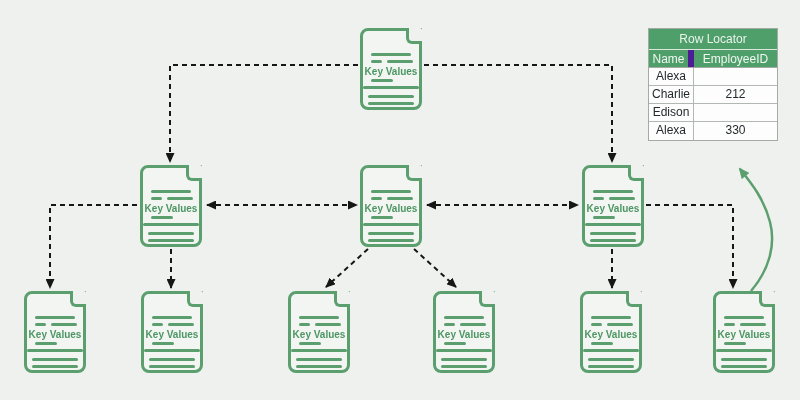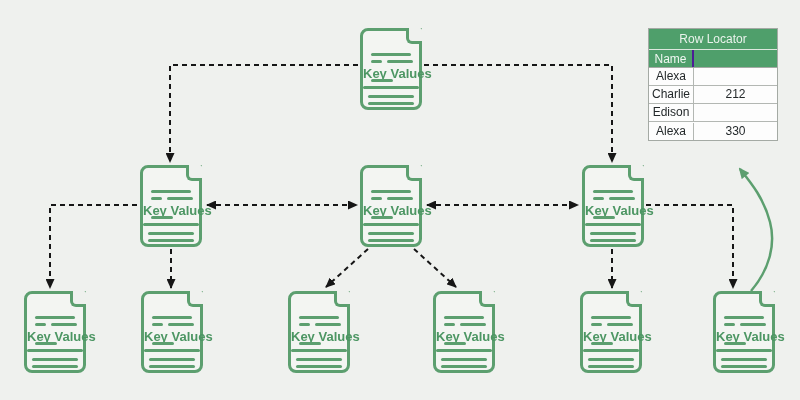--- a/index.html
+++ b/index.html
@@ -50,21 +50,21 @@
   .sa { left: 8px;  top: 29px; width: 11px; }
   .sb { left: 24px; top: 29px; width: 26px; }
   .b2 { left: 8px;  top: 48px; width: 22px; }
   .divider { left: 0; right: 0; top: 55px; width: auto; }
   .b3 { left: 5px; top: 64px; width: 46px; }
   .b4 { left: 5px; top: 71px; width: 46px; }
   .kv {
     position: absolute;
     left: 0; top: 35px; width: 100%;
     text-align: center;
-    font-size: 13px;
+    font-size: 10px;
     font-weight: bold;
     color: var(--green-text);
     white-space: nowrap;
   }
 
   
   .locator {
     position: absolute;
     left: 648px; top: 28px;
     width: 130px;
@@ -74,25 +74,25 @@
   }
   .t-title {
     height: 21px; line-height: 21px;
     background: var(--header-green);
     color: #EAF3EC;
     text-align: center;
     border-bottom: 1px solid #DDE7DE;
   }
   .t-head { display: flex; height: 18px; background: var(--header-green); border-bottom: 1px solid #A4AAA4; }
   .t-th { line-height: 18px; color: #F0F7F1; text-align: center; }
-  .t-row { display: flex; height: 18px; border-bottom: 1px solid #B3B7B3; background: #FDFDFD; align-items: center; }
+  .t-row { display: flex; height: 18px; border-bottom: 1px solid #B3B7B3; background: #FDFDFD; }
   .t-row:last-child { border-bottom: none; }
   .t-td { line-height: 17px; color: #24292B; text-align: center; }
   .col-name { width: 45px; border-right: 1px solid #B3B7B3; }
-  .t-head .col-name { border-right: 2px solid #4c1d95; }
+  .t-head .col-name { border-right: 6px solid #4c1d95; }
   .col-id { flex: 1; }
 </style>
 </head>
 <body>
 
 <div class="stage">
 
   <svg class="edges" width="800" height="400" viewBox="0 0 800 400">
     <defs>
       <marker id="ab" viewBox="0 0 10 9" markerWidth="10" markerHeight="9" refX="9" refY="4.5" orient="auto-start-reverse" markerUnits="userSpaceOnUse">
@@ -227,20 +227,21 @@
     <i class="bar b2"></i>
       <i class="bar divider"></i>
     <i class="bar b3"></i>
       <i class="bar b4"></i>
   </div>
 
   <div class="locator">
     <div class="t-title">Row Locator</div>
     <div class="t-head">
       <div class="t-th col-name">Name</div>
+      <div class="t-th col-id">EmployeeID</div>
     </div>
     <div class="t-row">
       <div class="t-td col-name">Alexa</div>
     </div>
     <div class="t-row">
       <div class="t-td col-name">Charlie</div>
       <div class="t-td col-id">212</div>
     </div>
     <div class="t-row">
       <div class="t-td col-name">Edison</div>

